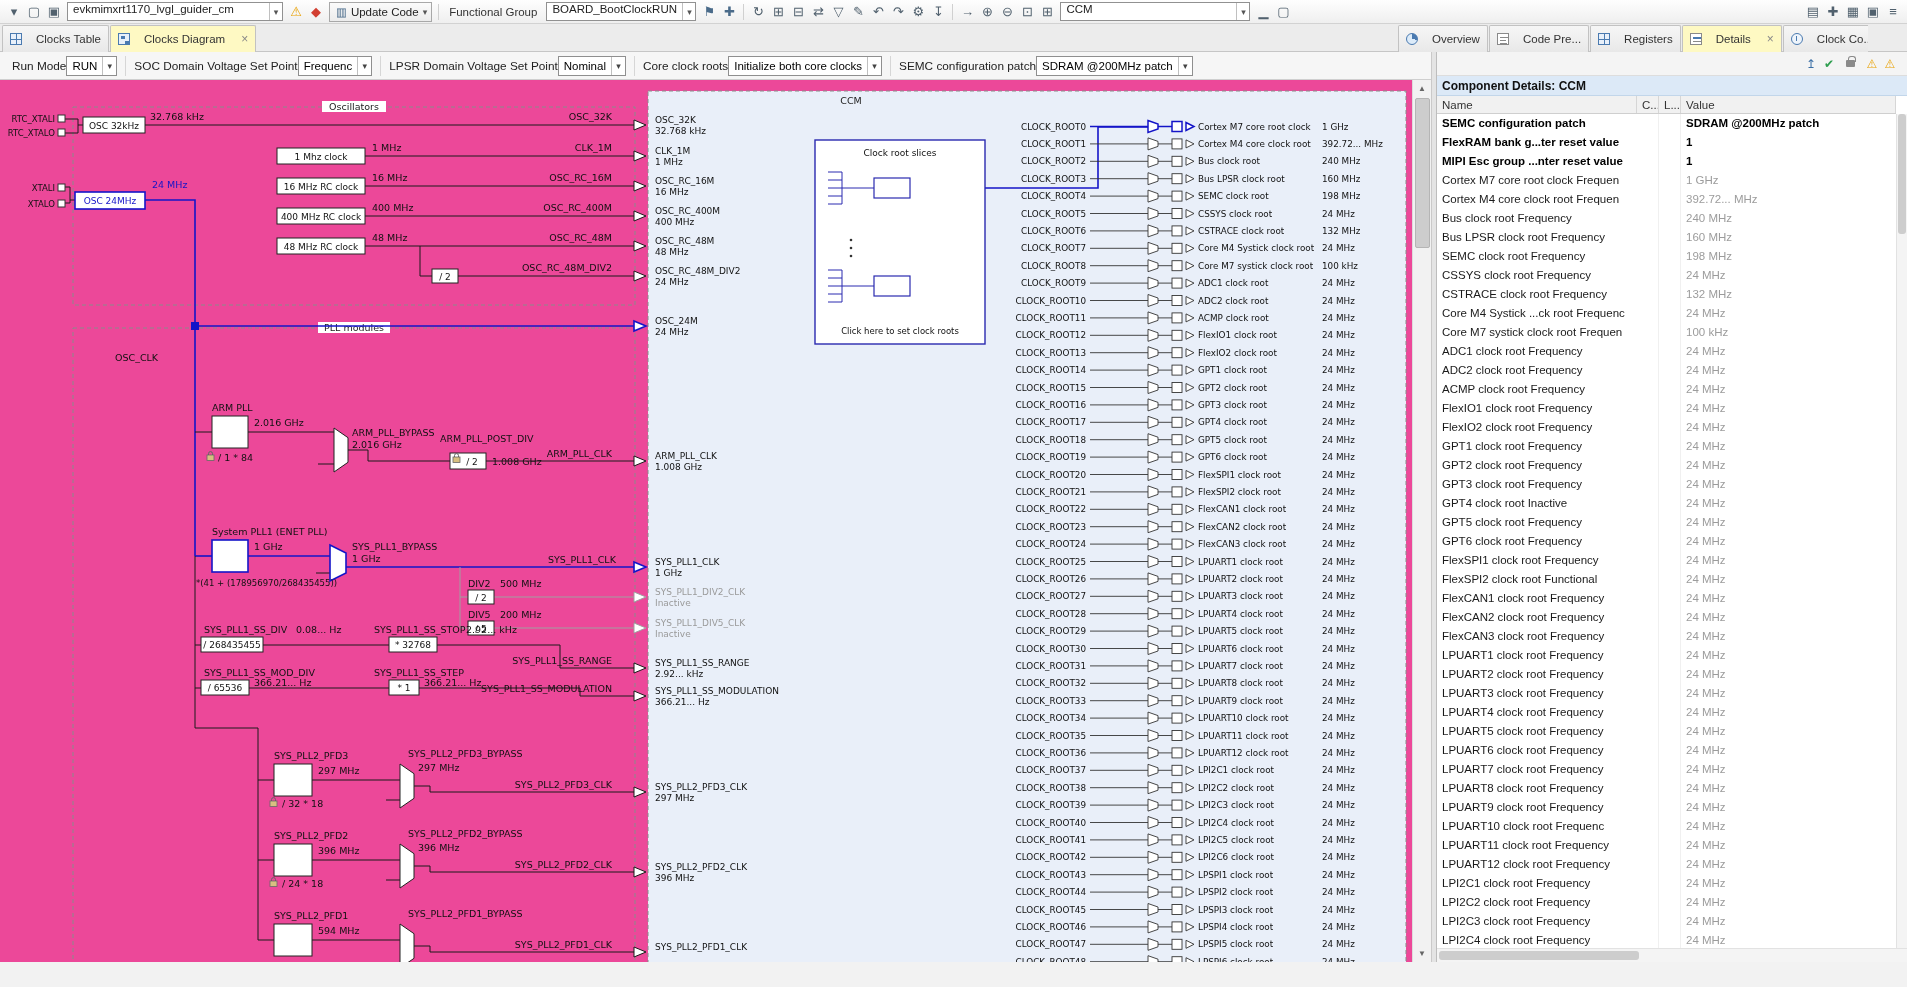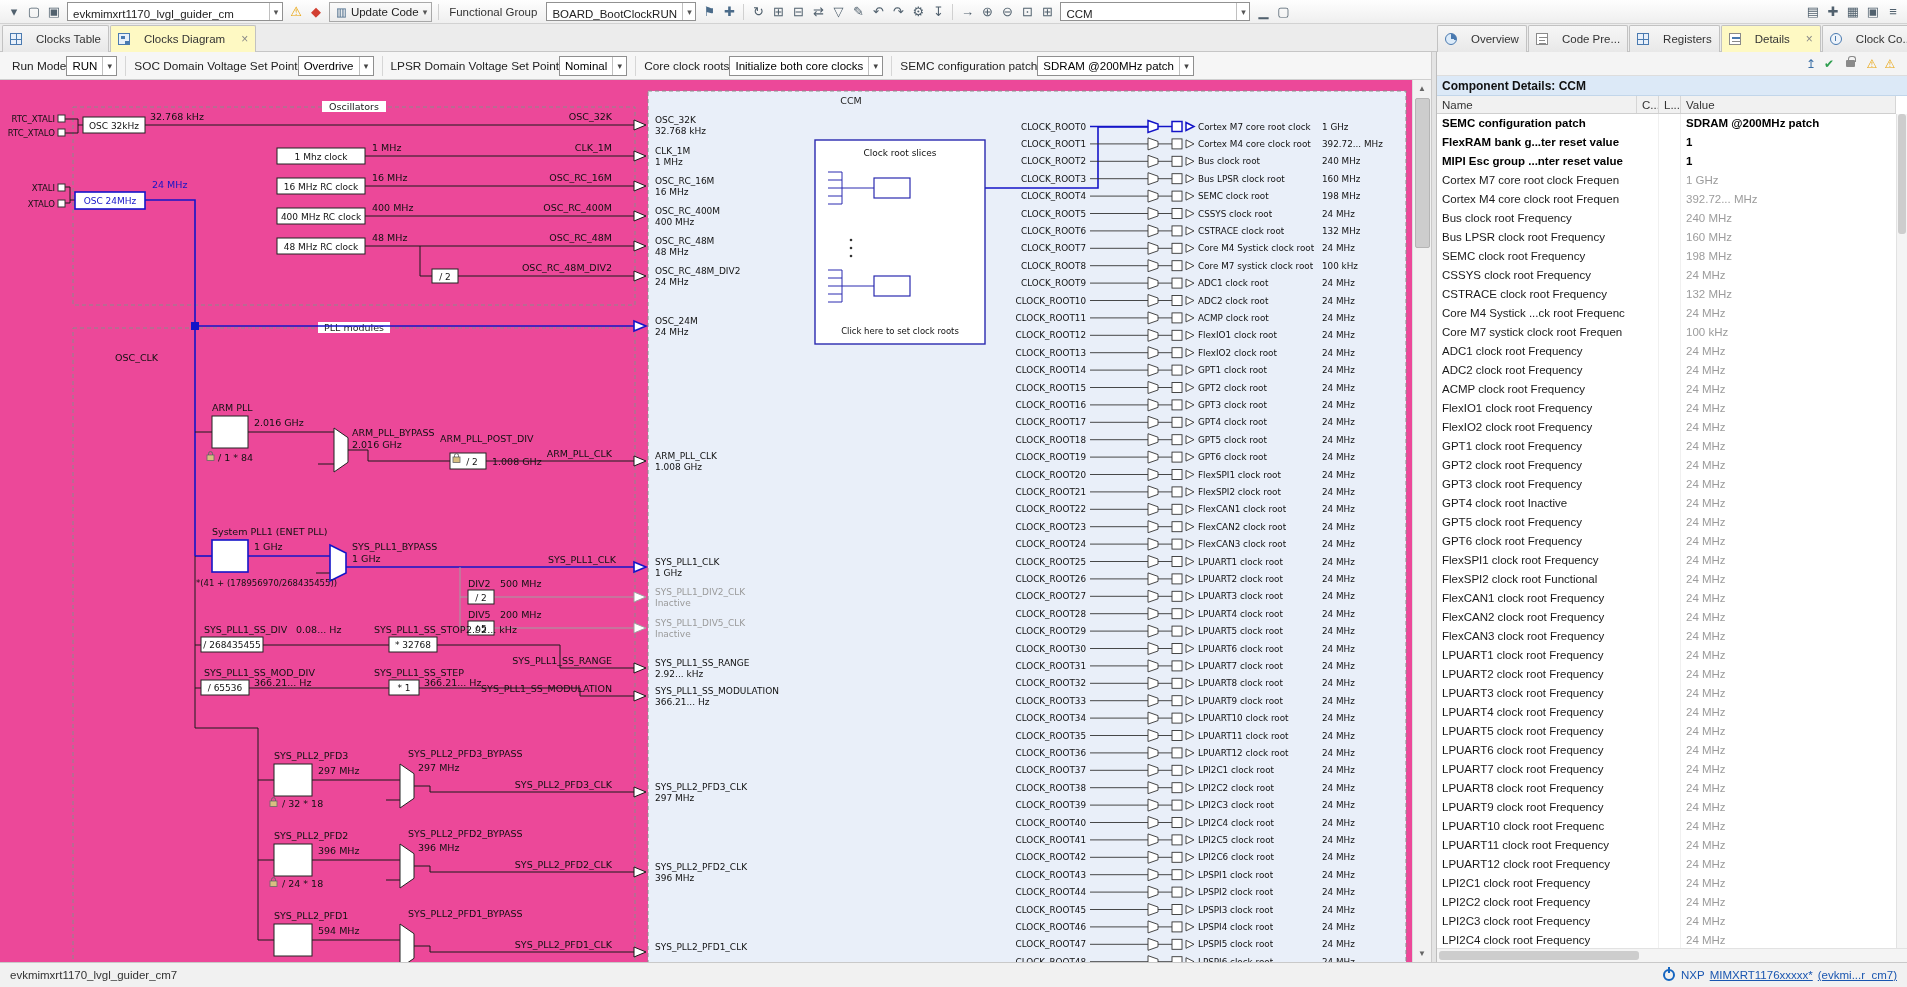--- a/index.html
+++ b/index.html
@@ -2,28 +2,28 @@
 <html><head>
 <meta charset="utf-8">
 <style>
 *{box-sizing:border-box;margin:0;padding:0}
 html,body{width:1907px;height:987px}
 body{font-family:"Liberation Sans",sans-serif;background:#e9e9e9;overflow:hidden}
 #app{position:relative;width:1907px;height:987px;background:#f2f2f2}
 #toolbar{position:absolute;top:0;left:0;width:1907px;height:24px;background:linear-gradient(#fefefe,#efefef);border-bottom:1px solid #d2d2d2;display:flex;align-items:center;padding:0 4px;gap:1px}
 .ticon{width:20px;height:20px;line-height:20px;text-align:center;font-size:13px;color:#51616e;cursor:default;flex:none}
 .tsep{width:1px;height:16px;background:#d0d0d0;margin:0 3px;flex:none}
-.combo{height:19px;border:1px solid #919191;background:#fff;display:inline-flex;align-items:flex-end;font-size:11.5px;color:#222;padding-left:5px;margin:0 2px;white-space:nowrap;flex:none}
+.combo{height:19px;border:1px solid #919191;background:#fff;display:inline-flex;align-items:flex-start;font-size:11.5px;color:#222;padding-left:5px;margin:0 2px;white-space:nowrap;flex:none}
 .combo .arr{border-left:1px solid #c0c0c0;margin-left:5px;width:13px;text-align:center;font-size:9px;color:#555;align-self:stretch;display:flex;align-items:center;justify-content:center}
 .tb-btn{height:20px;border:1px solid #a8a8a8;background:linear-gradient(#fbfbfb,#ececec);display:inline-flex;align-items:center;gap:4px;font-size:11.5px;color:#222;padding:0 4px 0 6px;margin:0 2px;white-space:nowrap;flex:none}
 .tb-label{font-size:11.5px;color:#333;margin:0 6px;white-space:nowrap;flex:none}
 .ticons{display:flex;align-items:center;flex:none}
 #tabrow{position:absolute;top:24px;left:0;width:1907px;height:28px;background:#ececec;border-bottom:1px solid #c6c6c6}
 #tabs-left{position:absolute;left:2px;bottom:-1px;display:flex}
-#tabs-right{position:absolute;left:1437px;bottom:-1px;display:flex;width:470px;overflow:hidden}
+#tabs-right{position:absolute;left:1398px;bottom:-1px;display:flex;width:470px;overflow:hidden}
 .tab{height:27px;display:flex;align-items:center;gap:14px;padding:0 7px;font-size:11.5px;color:#333;border:1px solid #c2c2c2;border-bottom:none;border-radius:2px 2px 0 0;background:linear-gradient(#f6f6f6,#e8e8e8);margin-right:1px;white-space:nowrap}
 .tab.active{background:#fef9c3}
 .tab-x{color:#888;font-size:12px;margin-left:2px}
 .ti{width:12px;height:12px;display:inline-block;flex:none}
 .ti-grid{border:1px solid #4a7ab0;background:linear-gradient(#4a7ab0 0 0) 50% 0/1px 100% no-repeat,linear-gradient(#4a7ab0 0 0) 0 50%/100% 1px no-repeat,#e8f0fa}
 .ti-diagram{border:1px solid #4a7ab0;background:linear-gradient(#4a7ab0 0 0) 2px 2px/4px 3px no-repeat,linear-gradient(#4a7ab0 0 0) 6px 7px/4px 3px no-repeat,#e8f0fa}
 .ti-pie{border:1px solid #4a7ab0;border-radius:50%;background:conic-gradient(#4a7ab0 0 100deg,#dcebf9 100deg 360deg)}
 .ti-code{border:1px solid #8a8a8a;background:linear-gradient(#8a8a8a 0 0) 2px 3px/8px 1px no-repeat,linear-gradient(#8a8a8a 0 0) 2px 6px/6px 1px no-repeat,linear-gradient(#8a8a8a 0 0) 2px 9px/7px 1px no-repeat,#fff}
 .ti-details{border:1px solid #8a8a8a;background:linear-gradient(#4a7ab0 0 0) 2px 3px/8px 2px no-repeat,linear-gradient(#8a8a8a 0 0) 2px 7px/8px 1px no-repeat,#fff}
 .ti-clock{border:1px solid #4a7ab0;border-radius:50%;background:linear-gradient(#4a7ab0 0 0) 50% 2px/1px 5px no-repeat,#eef4fb}
@@ -183,21 +183,21 @@
       <div class="cfg-group">
         <span class="cfg-label">Run Mode</span>
         <span class="cfg-select">
           <span>RUN</span>
           <span class="sel-arr">▾</span>
         </span>
       </div>
       <div class="cfg-group">
         <span class="cfg-label">SOC Domain Voltage Set Point</span>
         <span class="cfg-select">
-          <span>Overdrive</span>
+          <span>Frequenc</span>
           <span class="sel-arr">▾</span>
         </span>
       </div>
       <div class="cfg-group">
         <span class="cfg-label">LPSR Domain Voltage Set Point</span>
         <span class="cfg-select">
           <span>Nominal</span>
           <span class="sel-arr">▾</span>
         </span>
       </div>
@@ -1142,24 +1142,14 @@
         </div>
       </div>
     <div id="dp-vscroll">
         <div id="dp-vthumb"></div>
       </div>
     <div id="dp-hscroll">
         <div id="dp-hthumb"></div>
       </div>
   </div>
 
-  <div id="statusbar">
-    <span id="sb-left">evkmimxrt1170_lvgl_guider_cm7</span>
-    <span class="flex-sp"></span>
-    <span id="sb-power"></span>
-    <span id="sb-links" style="display:flex;gap:5px">
-        <span class="sb-link">NXP</span>
-        <span class="sb-link u">MIMXRT1176xxxxx*</span>
-        <span class="sb-link u">(evkmi...r_cm7)</span>
-      </span>
-  </div>
 
 </div>
 
 </body></html>

